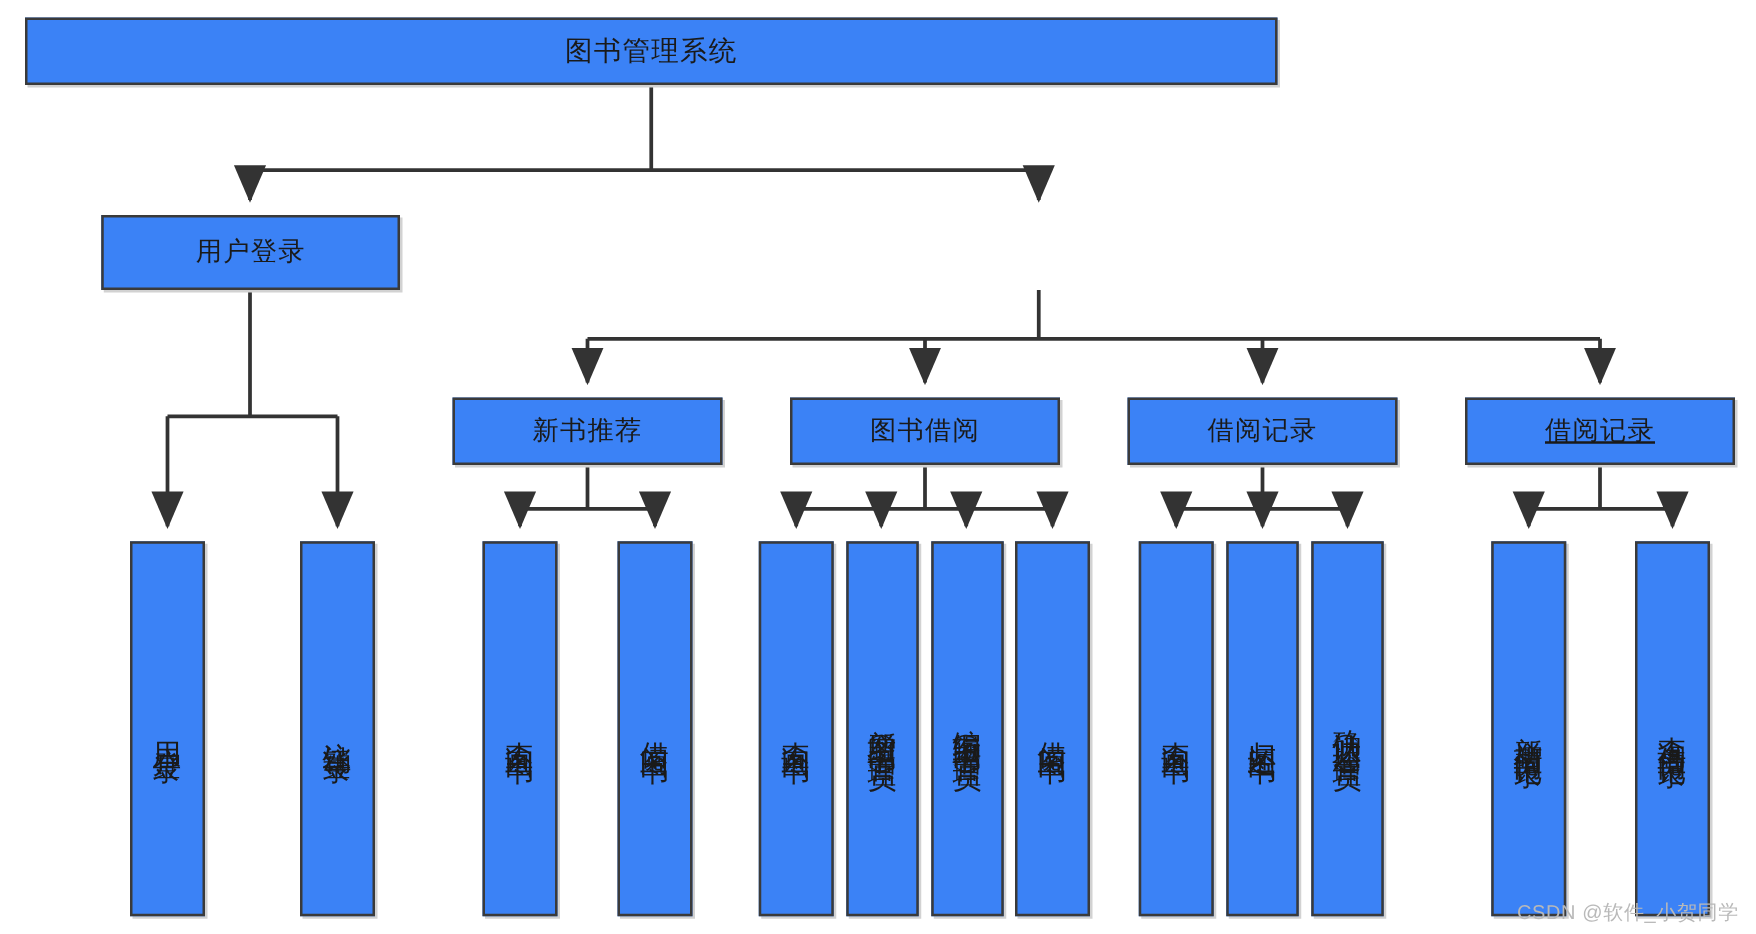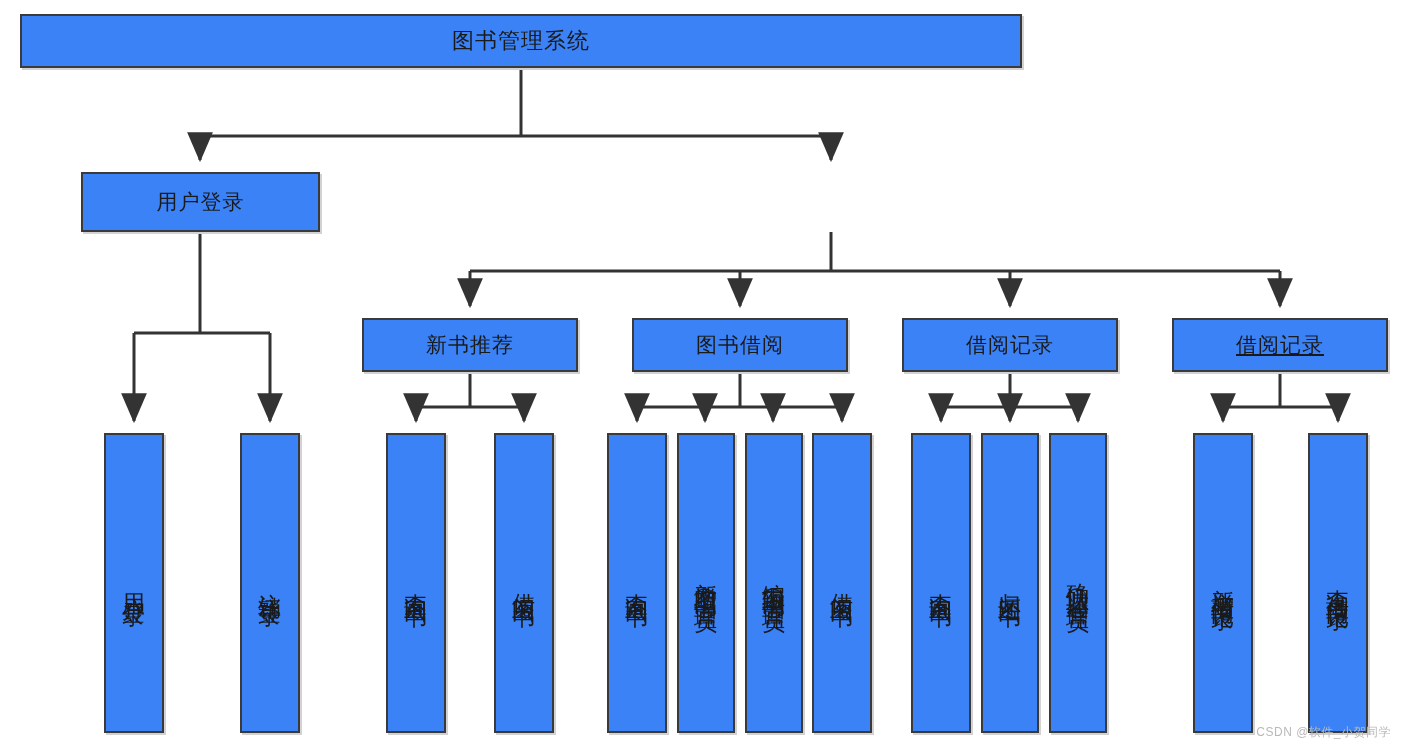--- a/index.html
+++ b/index.html
@@ -47,21 +47,21 @@
   .node-v span{
     writing-mode:vertical-rl;
     text-orientation:upright;
     display:block;
     text-align:center;
   }
   .watermark{
     position:absolute;
     right:14px;
     bottom:6px;
-    font-size:12px;
+    font-size:16px;
     color:#b9b9b9;
     white-space:nowrap;
     letter-spacing:0.5px;
     margin-top:26px;
   }
 </style>
 </head>
 <body>
 
 <div id="canvas">

